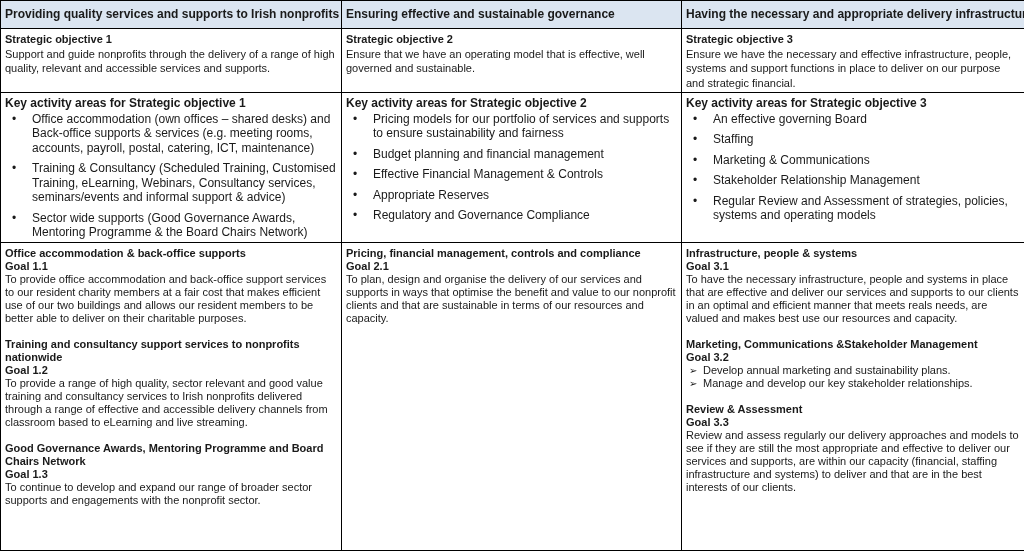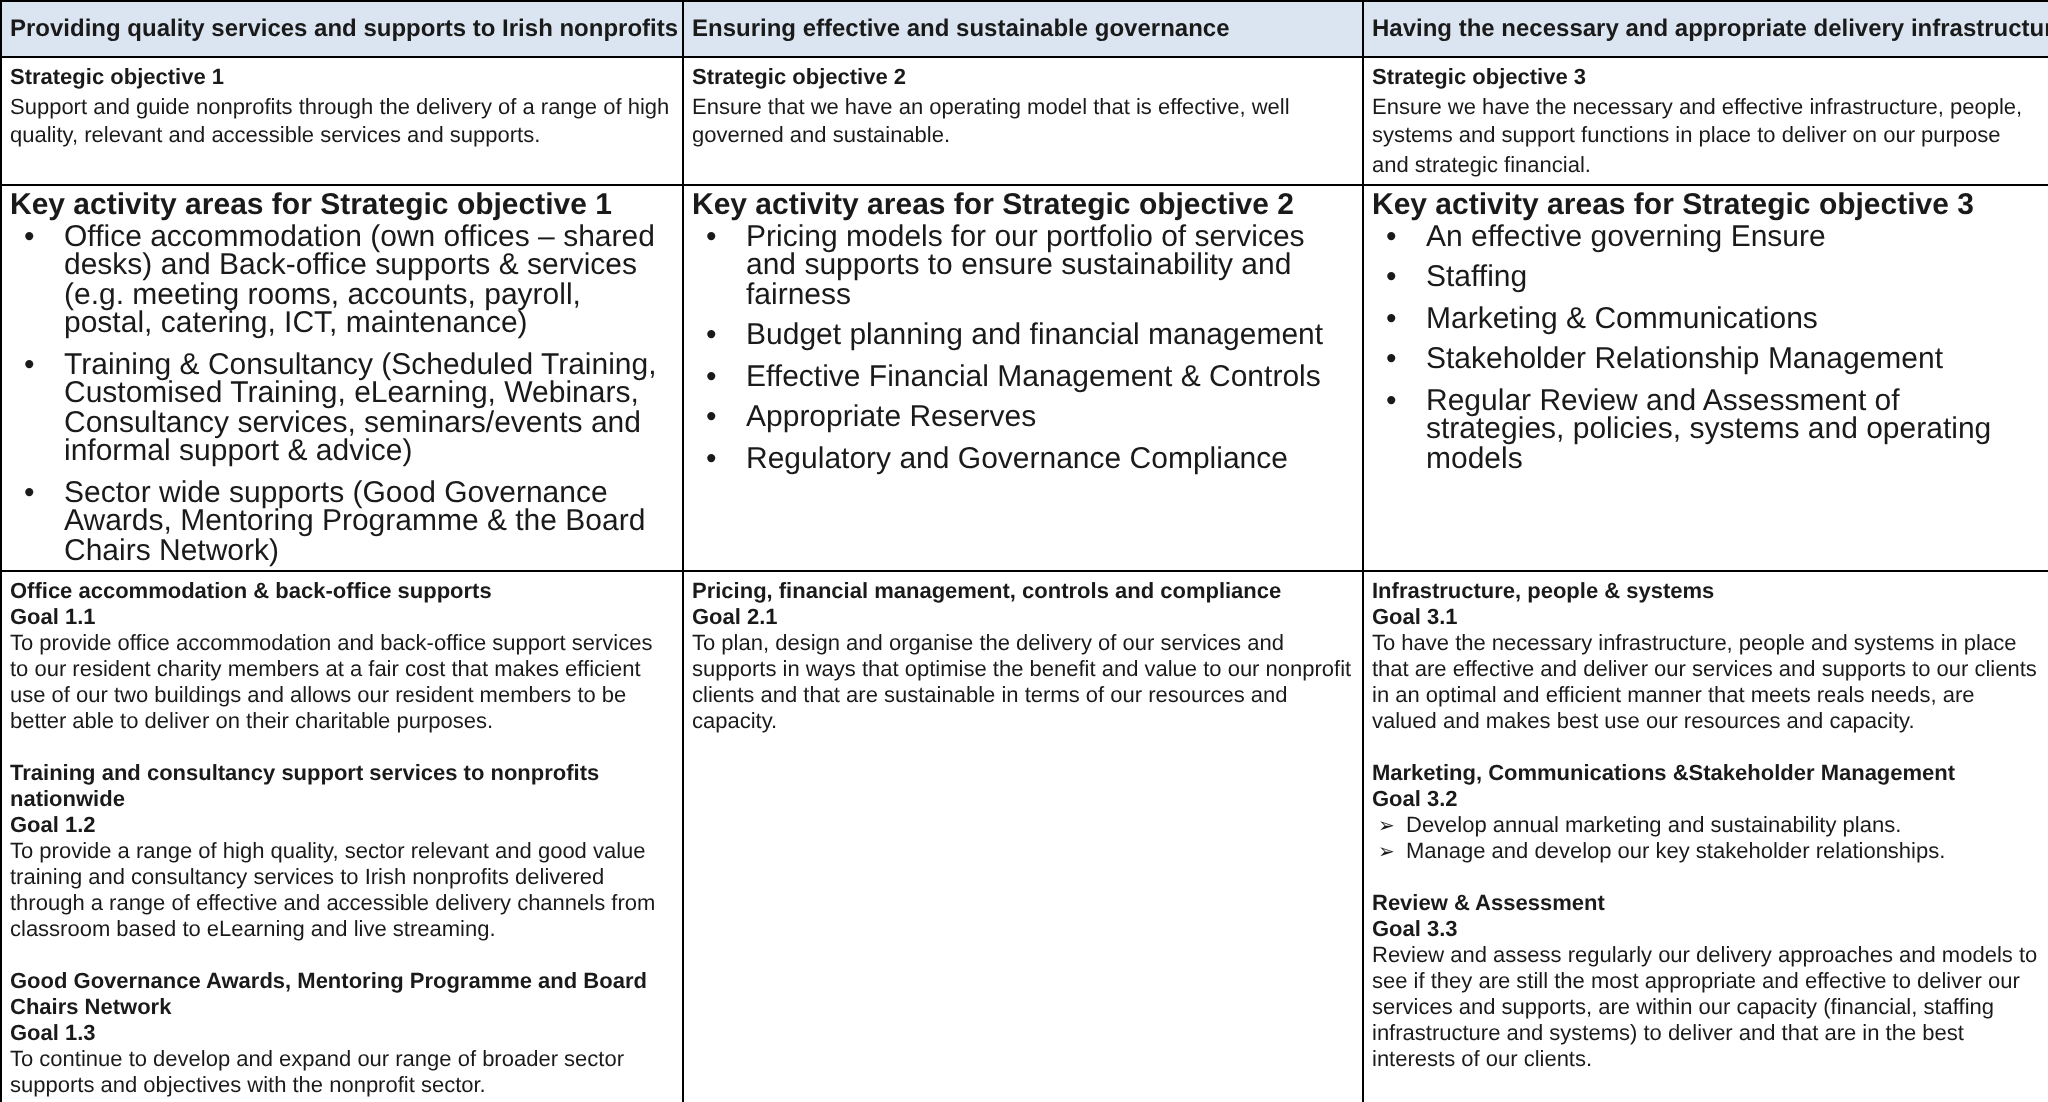--- a/index.html
+++ b/index.html
@@ -29,21 +29,21 @@
     font-weight: bold;
     padding: 6px 4px 4px 4px;
     white-space: nowrap;
   }
   
   tr.r-objective { height: 61px; }
   tr.r-objective td { padding: 3px 4px 2px 4px; font-size: 11px; line-height: 14.5px; margin-top: 20px; }
   .obj-title { font-weight: bold; }
   
   tr.r-activities { height: 149px; }
-  tr.r-activities td { padding: 3px 4px 2px 4px; font-size: 15px; line-height: 14.5px; }
+  tr.r-activities td { padding: 3px 4px 2px 4px; font-size: 12px; line-height: 14.5px; }
   .act-title { font-weight: bold; }
   .bullet-item { display: flex; margin-top: 1px; margin-bottom: 6px; }
   .bullet-item:last-child { margin-bottom: 0; }
   .bullet-glyph { flex: 0 0 27px; padding-left: 7px; }
   .bullet-text { flex: 1 1 auto; }
   
   tr.r-goals td { padding: 4px 4px 2px 4px; font-size: 11px; line-height: 13px; }
   .goal-section { margin-bottom: 13px; }
   .goal-section:last-child { margin-bottom: 0; }
   .goal-heading { font-weight: bold; }
@@ -120,21 +120,21 @@
       </div>
       <div class="bullet-item">
         <span class="bullet-glyph">•</span>
         <span class="bullet-text">Regulatory and Governance Compliance</span>
       </div>
     </td>
     <td>
       <div class="act-title">Key activity areas for Strategic objective 3</div>
       <div class="bullet-item">
         <span class="bullet-glyph">•</span>
-        <span class="bullet-text">An effective governing Ensure</span>
+        <span class="bullet-text">An effective governing Board</span>
       </div>
       <div class="bullet-item">
         <span class="bullet-glyph">•</span>
         <span class="bullet-text">Staffing</span>
       </div>
       <div class="bullet-item">
         <span class="bullet-glyph">•</span>
         <span class="bullet-text">Marketing &amp; Communications</span>
       </div>
       <div class="bullet-item">
@@ -156,21 +156,21 @@
         <div class="goal-body">To provide office accommodation and back-office support services to our resident charity members at a fair cost that makes efficient use of our two buildings and allows our resident members to be better able to deliver on their charitable purposes.</div>
       </div>
       <div class="goal-section">
         <div class="goal-heading">Training and consultancy support services to nonprofits nationwide</div>
         <div class="goal-label">Goal 1.2</div>
         <div class="goal-body">To provide a range of high quality, sector relevant and good value training and consultancy services to Irish nonprofits delivered through a range of effective and accessible delivery channels from classroom based to eLearning and live streaming.</div>
       </div>
       <div class="goal-section">
         <div class="goal-heading">Good Governance Awards, Mentoring Programme and Board Chairs Network</div>
         <div class="goal-label">Goal 1.3</div>
-        <div class="goal-body">To continue to develop and expand our range of broader sector supports and objectives with the nonprofit sector.</div>
+        <div class="goal-body">To continue to develop and expand our range of broader sector supports and engagements with the nonprofit sector.</div>
       </div>
     </td>
     <td>
       <div class="goal-section">
         <div class="goal-heading">Pricing, financial management, controls and compliance</div>
         <div class="goal-label">Goal 2.1</div>
         <div class="goal-body">To plan, design and organise the delivery of our services and supports in ways that optimise the benefit and value to our nonprofit clients and that are sustainable in terms of our resources and capacity.</div>
       </div>
     </td>
     <td>

